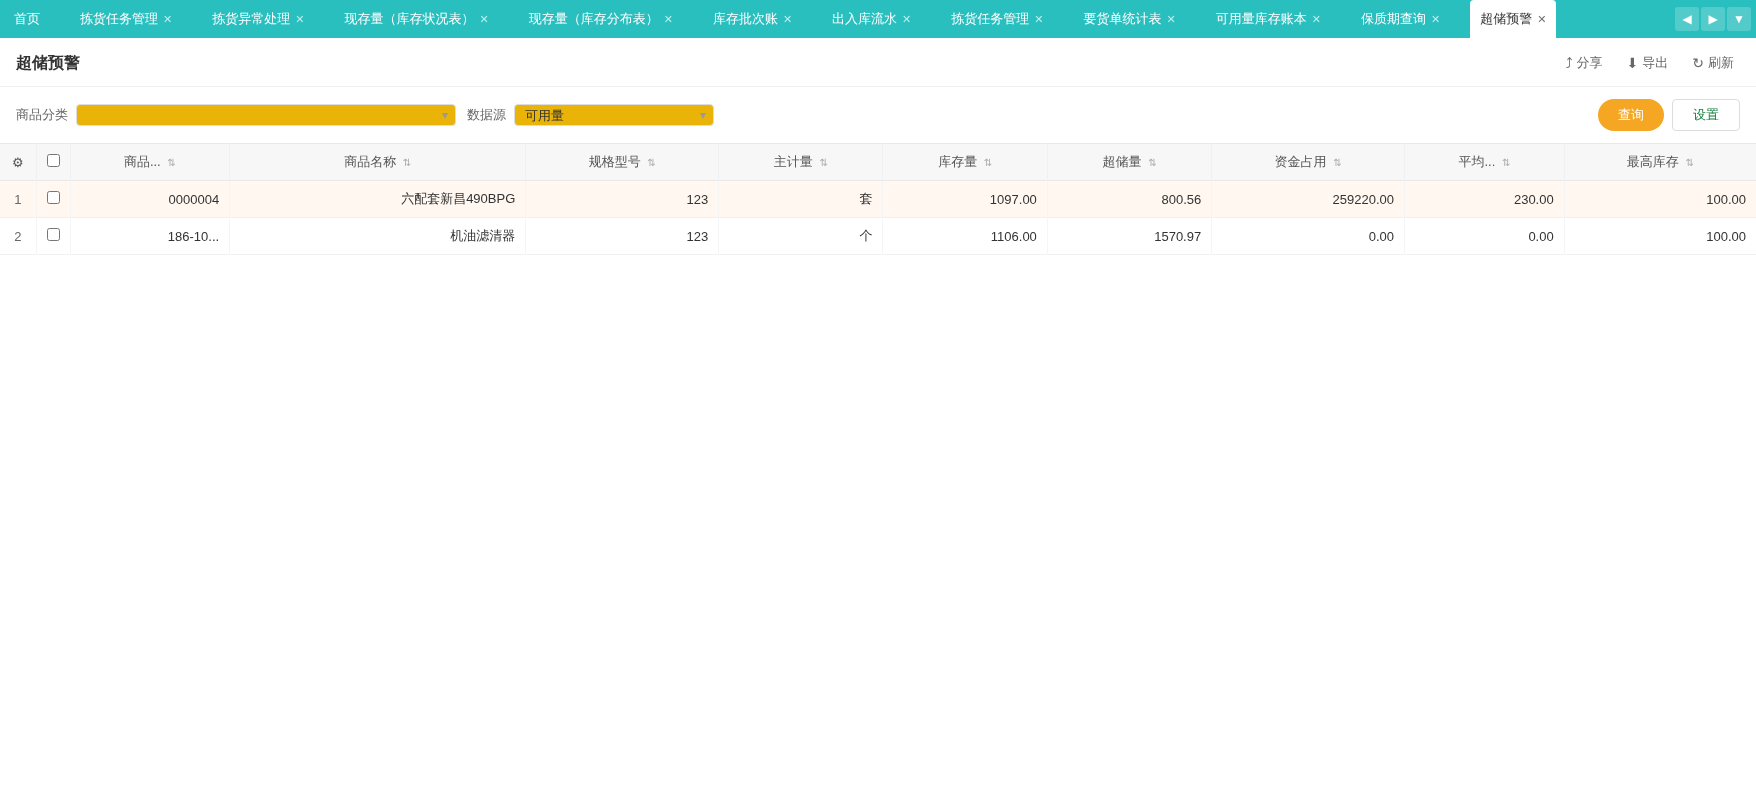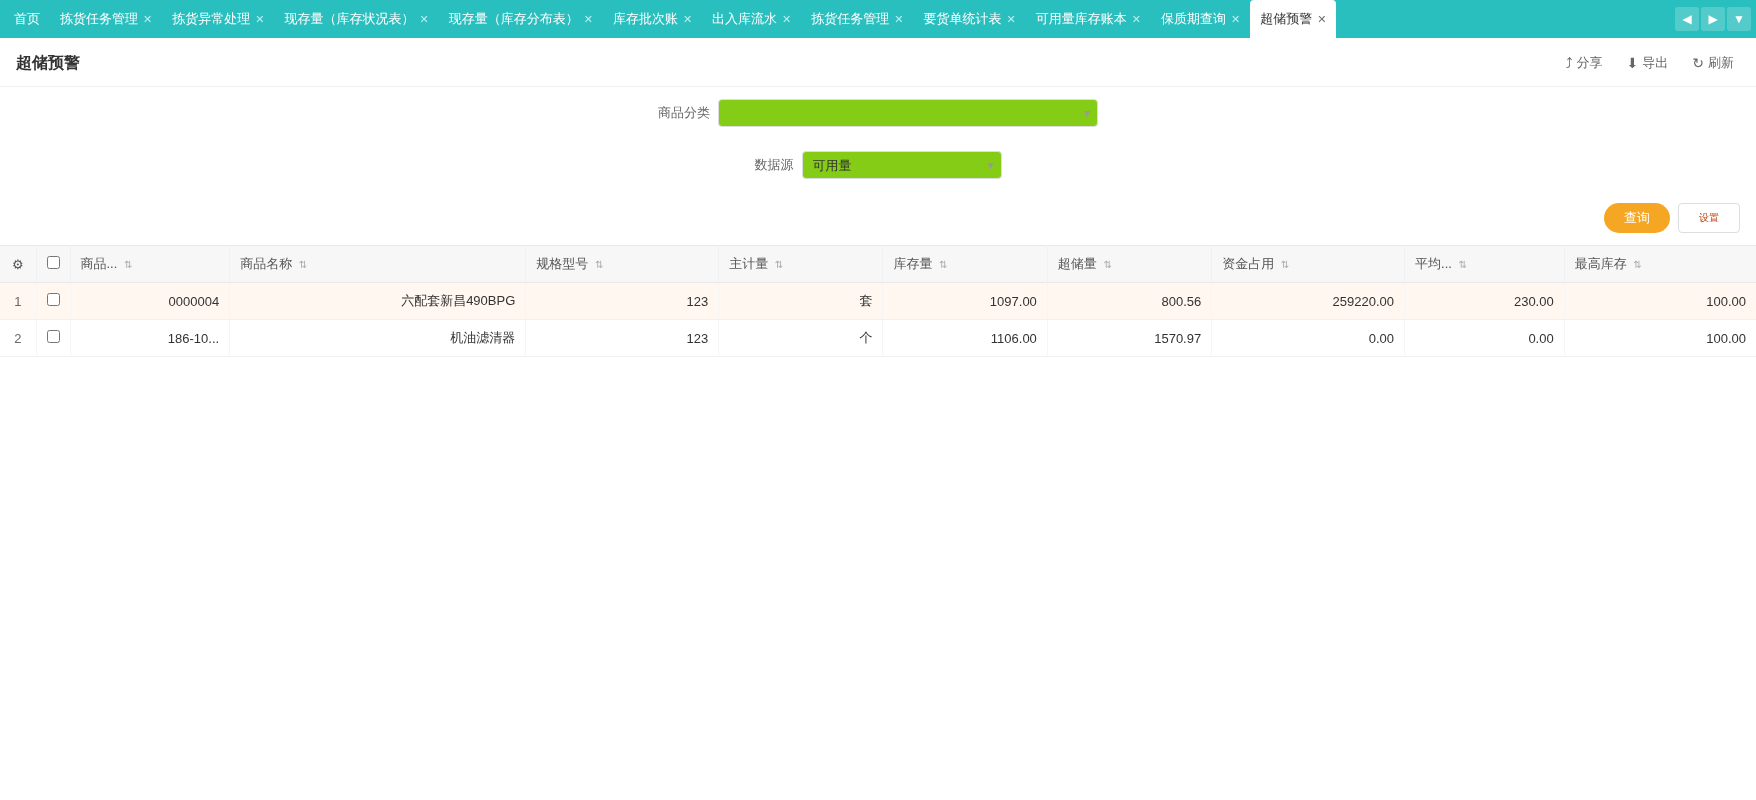--- a/index.html
+++ b/index.html
@@ -7,20 +7,21 @@
 
     
     .top-nav {
       display: flex;
       align-items: center;
       background: #2abfbf;
       height: 38px;
       padding: 0 4px;
       overflow: hidden;
       white-space: nowrap;
+      gap: 20px;
     }
     .nav-item {
       display: inline-flex;
       align-items: center;
       padding: 0 10px;
       height: 38px;
       color: #fff;
       font-size: 13px;
       cursor: pointer;
       flex-shrink: 0;
@@ -92,43 +93,42 @@
       padding: 4px 6px;
       border-radius: 3px;
     }
     .action-btn .btn-icon { font-size: 14px; }
 
     
     .filter-bar {
       display: flex;
       align-items: center;
       padding: 12px 16px;
-      gap: 24px;
+      gap: 11px;
       background: #fff;
-      flex-direction: column;
     }
     .filter-item {
       display: flex;
       align-items: center;
       gap: 8px;
     }
     .filter-label {
       color: #666;
       font-size: 13px;
       white-space: nowrap;
     }
     .filter-select {
       width: 380px;
-      height: 28px;
+      height: 22px;
       border: 1px solid #ddd;
       border-radius: 4px;
       padding: 0 28px 0 10px;
       font-size: 13px;
       color: #333;
-      background: #84cc16;
+      background: #eab308;
       appearance: none;
       cursor: pointer;
       position: relative;
     }
     .filter-select-wrapper {
       position: relative;
       display: inline-block;
     }
     .filter-select-wrapper::after {
       content: '▾';
@@ -149,46 +149,46 @@
       background: #f5a623;
       color: #fff;
       border: none;
       padding: 6px 20px;
       border-radius: 16px;
       font-size: 13px;
       cursor: pointer;
     }
     .btn-settings {
       background: #fff;
-      color: #c2410c;
+      color: #15803d;
       border: 1px solid #ddd;
       padding: 6px 20px;
       border-radius: 4px;
-      font-size: 10px;
+      font-size: 13px;
       cursor: pointer;
     }
 
     
     .table-container {
       padding: 0 0;
       overflow-x: auto;
     }
     table {
       width: 100%;
       border-collapse: collapse;
       font-size: 13px;
     }
     thead tr {
       background: #f7f7f7;
       border-top: 1px solid #e8e8e8;
       border-bottom: 1px solid #e8e8e8;
     }
     thead th {
       padding: 9px 10px;
-      text-align: left;
+      text-align: center;
       color: #555;
       font-weight: normal;
       white-space: nowrap;
       border-right: 1px solid #f0f0f0;
       cursor: pointer;
       user-select: none;
     }
     thead th:last-child { border-right: none; }
     thead th .sort-icon { color: #aaa; font-size: 10px; margin-left: 3px; }
     tbody tr {

